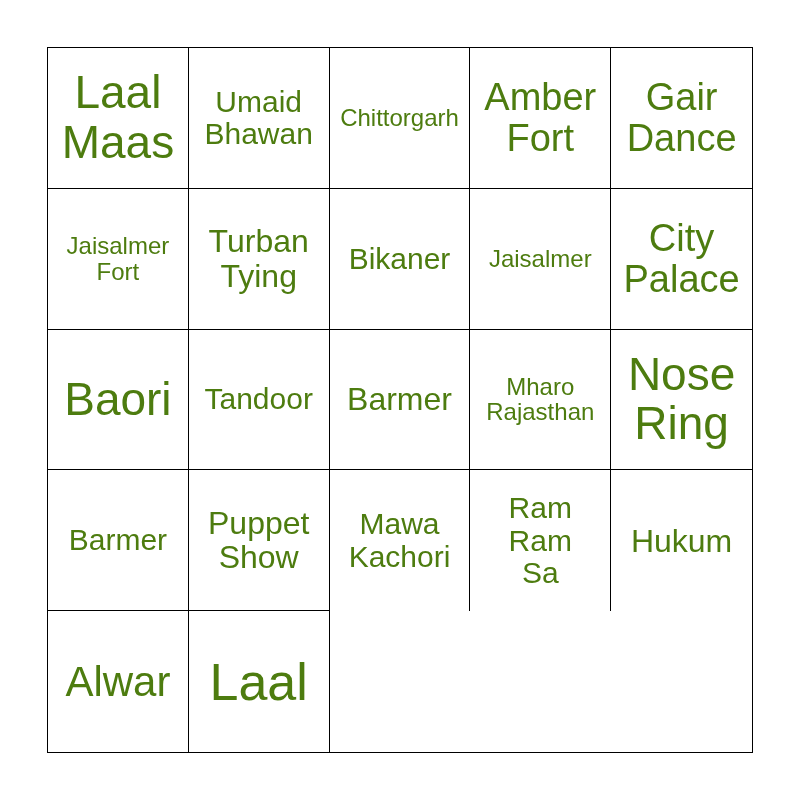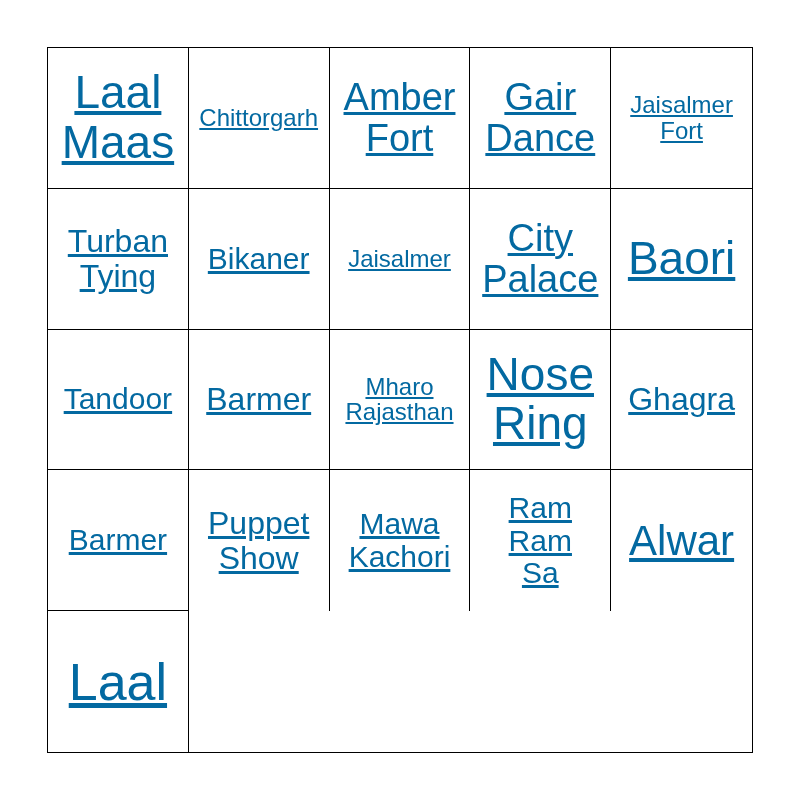--- a/index.html
+++ b/index.html
@@ -12,44 +12,45 @@
       grid-template-rows: repeat(5, 1fr);
       border: 1px solid #000;
       box-sizing: border-box;
     }
     .cell {
       border-right: 1px solid #000;
       border-bottom: 1px solid #000;
       display: flex; align-items: center; justify-content: center;
       text-align: center;
       font-family: "Liberation Sans", sans-serif;
-      color: #0369a1;
+      color: #4d7c0f;
       line-height: 1.08;
       box-sizing: border-box;
       padding: 2px;
       overflow: hidden;
       white-space: pre-line;
-      text-decoration: underline;
     }
     .cell:nth-child(5n) { border-right: none; }
     .cell:nth-last-child(-n+5) { border-bottom: none; }
     .s22 { font-size: 24px; }
     .s30 { font-size: 30px; }
     .s34 { font-size: 32px; }
     .s38 { font-size: 38px; }
     .s42 { font-size: 42px; }
     .s46 { font-size: 46px; }
     .s50 { font-size: 52px; }
   </style>
 </head>
 <body>
 
 <div class="board">
   <div class="cell s46">Laal
 Maas</div>
+  <div class="cell s30">Umaid
+Bhawan</div>
   <div class="cell s22">Chittorgarh</div>
   <div class="cell s38">Amber
 Fort</div>
 
   <div class="cell s38">Gair
 Dance</div>
   <div class="cell s22">Jaisalmer
 Fort</div>
   <div class="cell s34">Turban
 Tying</div>
@@ -59,25 +60,25 @@
   <div class="cell s38">City
 Palace</div>
   <div class="cell s46">Baori</div>
   <div class="cell s30">Tandoor</div>
   <div class="cell s34">Barmer</div>
 
   <div class="cell s22">Mharo
 Rajasthan</div>
   <div class="cell s46">Nose
 Ring</div>
-  <div class="cell s34">Ghagra</div>
   <div class="cell s30">Barmer</div>
   <div class="cell s34">Puppet
 Show</div>
 
   <div class="cell s30">Mawa
 Kachori</div>
   <div class="cell s30">Ram
 Ram
 Sa</div>
+  <div class="cell s34">Hukum</div>
   <div class="cell s42">Alwar</div>
   <div class="cell s50">Laal</div>
 </div>
 
 </body></html>

